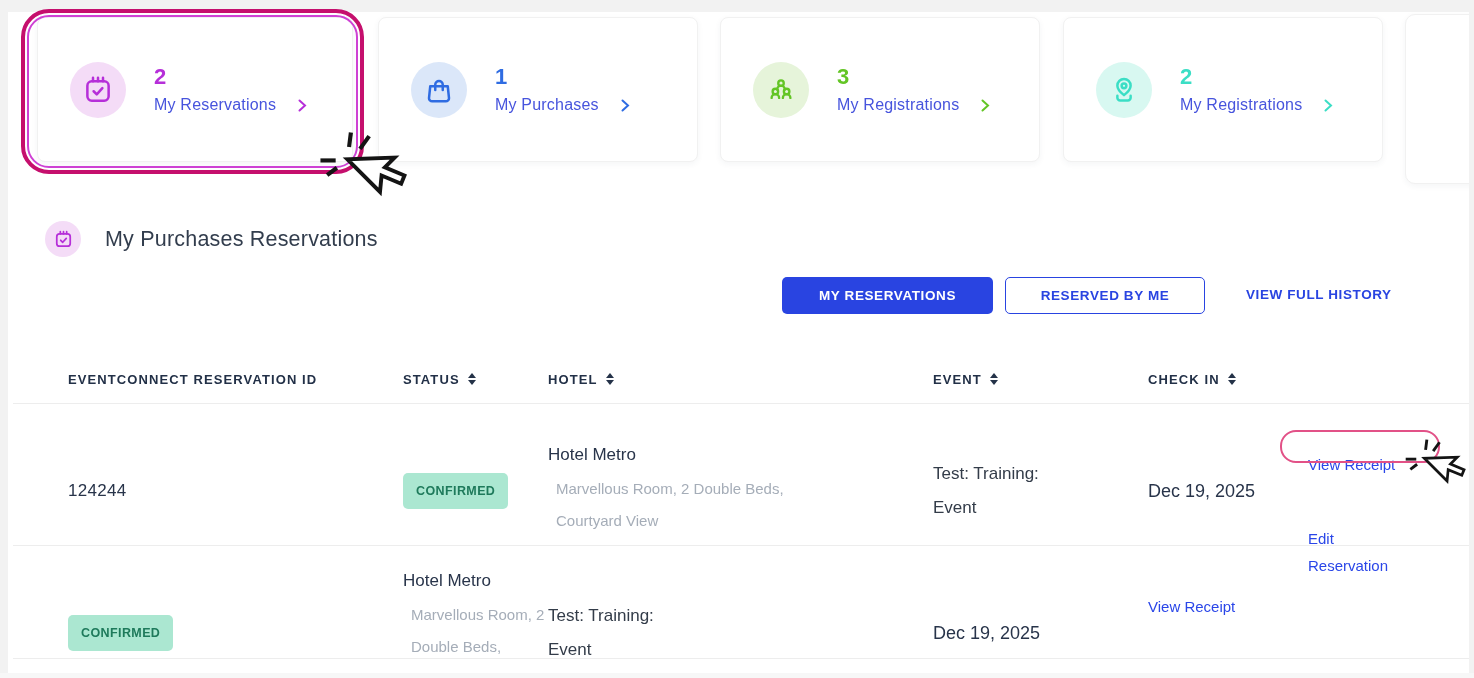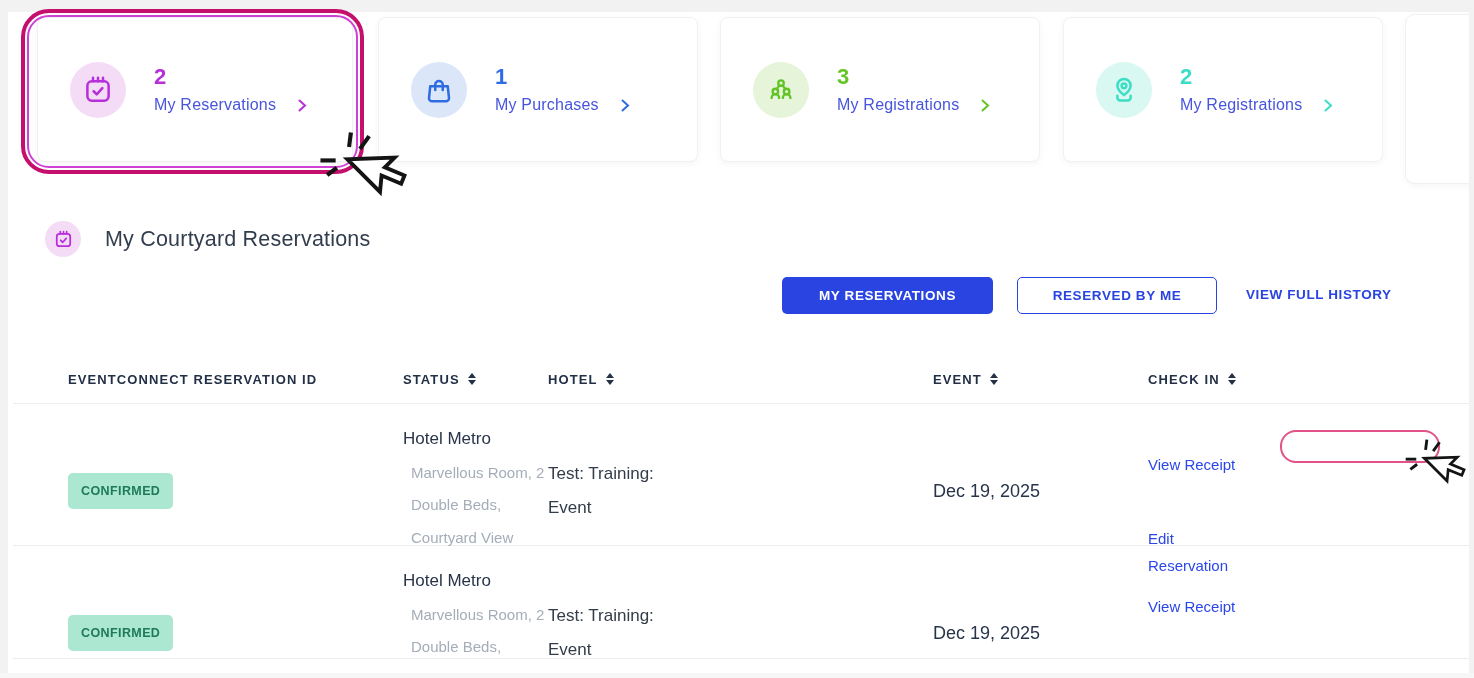--- a/index.html
+++ b/index.html
@@ -55,21 +55,21 @@
   .section-title { margin-left:24px; font-size:21.5px; font-weight:500; color:#323d4d; letter-spacing:.2px; }
 
   
   .btn {
     position:absolute; top:277px; height:37px; border-radius:5px;
     display:flex; align-items:center; justify-content:center;
     font-size:13.5px; font-weight:600; letter-spacing:.6px; cursor:pointer; z-index:2;
   }
   .btn-primary { left:782px; width:211px; background:var(--primary-blue,#2944e1); color:#fff; border:none; }
   .btn-outline { left:1005px; width:200px; background:#fff; color:var(--primary-blue,#2944e1);
-                 border:1.5px solid var(--primary-blue,#2944e1);margin-left:12px; }
+                 border:1.5px solid var(--primary-blue,#2944e1); }
   .link-history {
     position:absolute; left:1246px; top:287px; font-size:13.5px; font-weight:600; letter-spacing:.6px;
     color:var(--primary-blue,#2944e1); cursor:pointer; z-index:2; text-decoration:none;
   }
 
   
   .table { position:absolute; left:13px; top:355px; width:1474px; z-index:2; }
   .thead, .trow {
     display:grid; grid-template-columns:335px 145px 385px 215px 160px 1fr;
     padding-left:55px; align-items:center;
@@ -212,21 +212,21 @@
   <div class="section-head">
     <div class="section-icon" style="--accent: #b62fd9; --circle: #f4dcf7;">
       <svg width="19" height="19" viewBox="0 0 24 24" fill="none" stroke="currentColor" stroke-width="2.2" stroke-linecap="round" stroke-linejoin="round">
         <rect x="3.5" y="5" width="17" height="15.5" rx="3.5"></rect>
         <line x1="8" y1="2.2" x2="8" y2="5"></line>
           <line x1="12" y1="2.2" x2="12" y2="5"></line>
           <line x1="16" y1="2.2" x2="16" y2="5"></line>
         <polyline points="8.5,13 11,15.5 15.5,10.5"></polyline>
       </svg>
     </div>
-    <h2 class="section-title">My Courtyard Reservations</h2>
+    <h2 class="section-title">My Purchases Reservations</h2>
   </div>
 
   <button class="btn btn-primary">MY RESERVATIONS</button>
   <button class="btn btn-outline">RESERVED BY ME</button>
   <a class="link-history">VIEW FULL HISTORY</a>
 
   <div class="table">
     <div class="thead">
       <div class="th">
         <span>EVENTCONNECT RESERVATION ID</span>
@@ -256,20 +256,21 @@
         <span>CHECK IN</span>
         <span class="sort">
             <i class="up"></i>
             <i class="down"></i>
           </span>
       </div>
       <div class="th"></div>
     </div>
 
     <div class="trow r0">
+      <div class="td-id">124244</div>
       <div><span class="badge">CONFIRMED</span></div>
       <div>
         <div class="hotel-name">Hotel Metro</div>
         <div class="hotel-details">Marvellous Room, 2 Double Beds, Courtyard View</div>
       </div>
       <div><span class="event-text">Test: Training: Event</span></div>
       <div class="td-checkin">Dec 19, 2025</div>
       <div class="td-actions">
         <a>View Receipt</a>
         <a>Edit Reservation</a>

